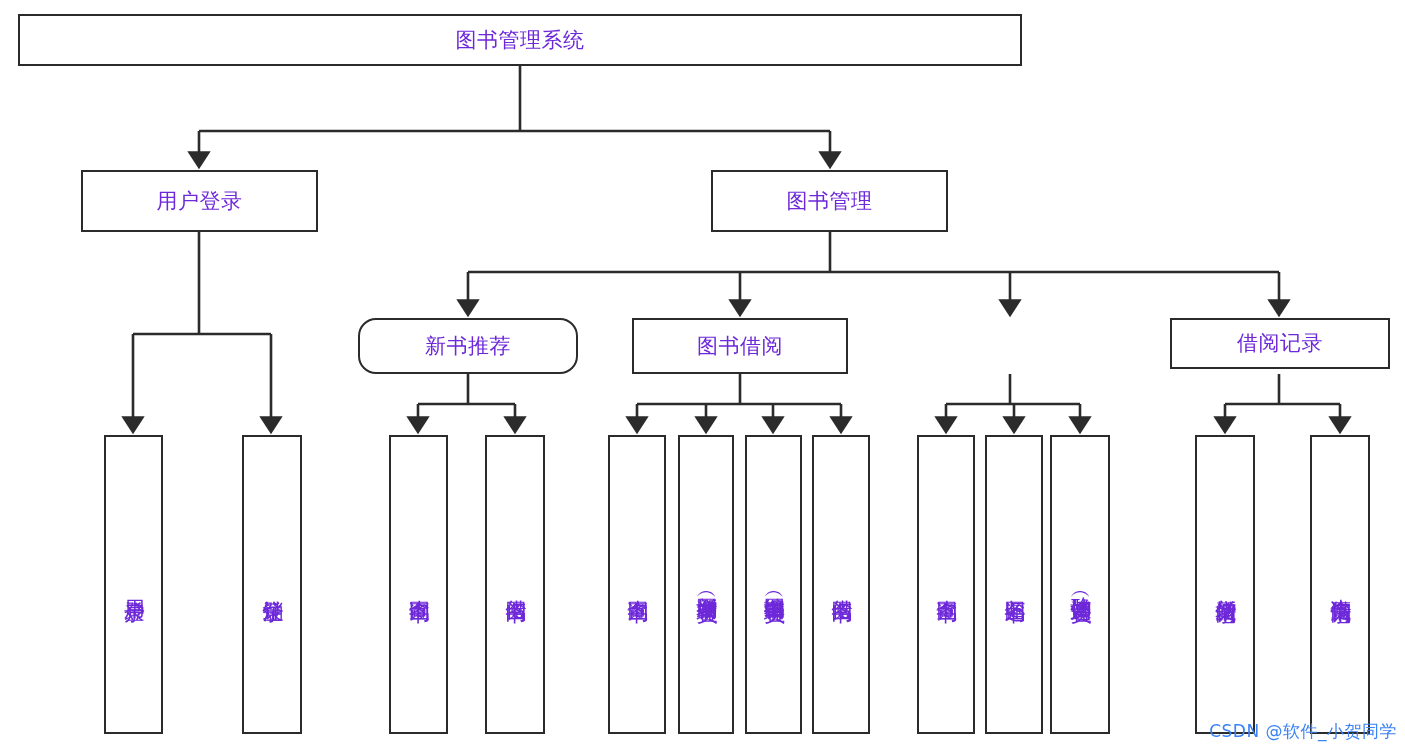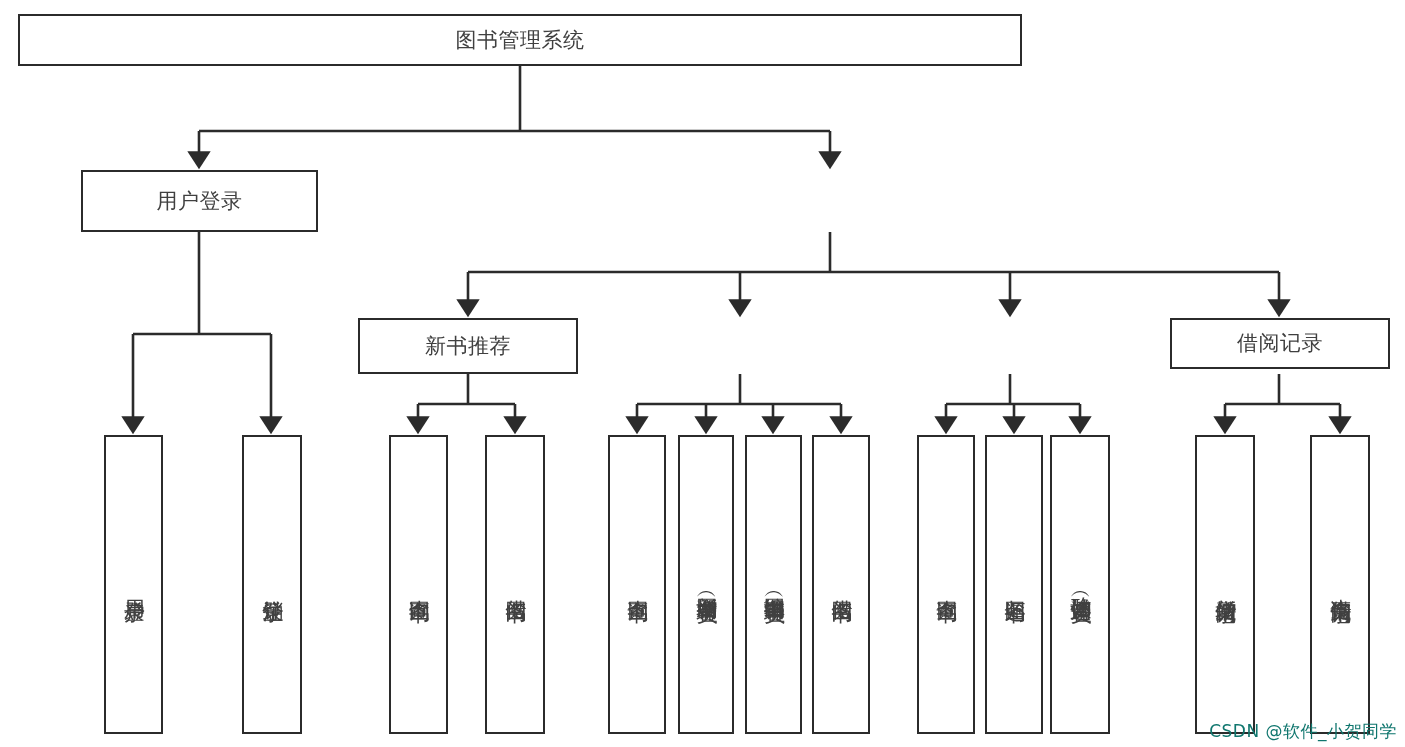--- a/index.html
+++ b/index.html
@@ -32,41 +32,41 @@
     display: flex;
     align-items: center;
     justify-content: center;
     color: #1f1f1f;
   }
   .node-label {
     font-size: 21px;
     line-height: 1.15;
     letter-spacing: 0.5px;
     white-space: nowrap;
-    color: #404040;
+    color: #6d28d9;
   }
   .node.vertical {
     align-items: center;
     justify-content: center;
   }
   .node.vertical .node-label {
     writing-mode: vertical-rl;
     text-orientation: upright;
     font-size: 21px;
     line-height: 1.42;
     letter-spacing: 1px;
     white-space: nowrap;
     text-align: center;
   }
   #watermark {
     position: absolute;
     right: 8px;
     bottom: 4px;
     font-size: 17px;
-    color: #0f766e;
+    color: #3b82f6;
     letter-spacing: 0.5px;
     white-space: nowrap;
     pointer-events: none;
   }
 </style>
 </head>
 <body>
 
 <div id="diagram-root">
 
@@ -120,23 +120,29 @@
     </g>
   </svg>
 
   <div class="node" style="left:18px; top:14px; width:1004px; height:52px;">
     <span class="node-label">图书管理系统</span>
   </div>
 
   <div class="node" style="left:81px; top:170px; width:237px; height:62px;">
     <span class="node-label">用户登录</span>
   </div>
+  <div class="node" style="left:711px; top:170px; width:237px; height:62px;">
+    <span class="node-label">图书管理</span>
+  </div>
 
-  <div class="node" style="left:358px; top:318px; width:220px; height:56px;">
+  <div class="node" style="left:358px; top:318px; width:220px; height:56px;border-radius:18px;">
     <span class="node-label">新书推荐</span>
+  </div>
+  <div class="node" style="left:632px; top:318px; width:216px; height:56px;">
+    <span class="node-label">图书借阅</span>
   </div>
   <div class="node" style="left:1170px; top:318px; width:220px; height:51px;">
     <span class="node-label">借阅记录</span>
   </div>
 
   <div class="node vertical" style="left:104px; top:435px; width:59px; height:299px;">
     <span class="node-label">用户登录</span>
   </div>
   <div class="node vertical" style="left:242px; top:435px; width:60px; height:299px;">
     <span class="node-label">注销登录</span>

